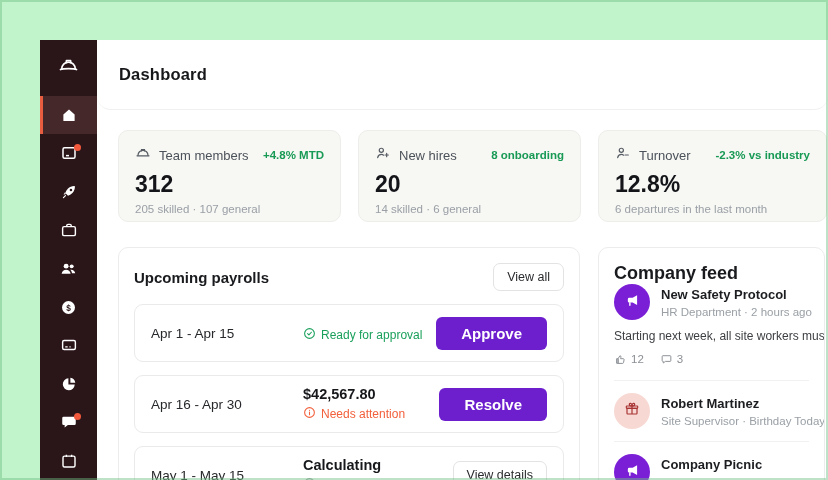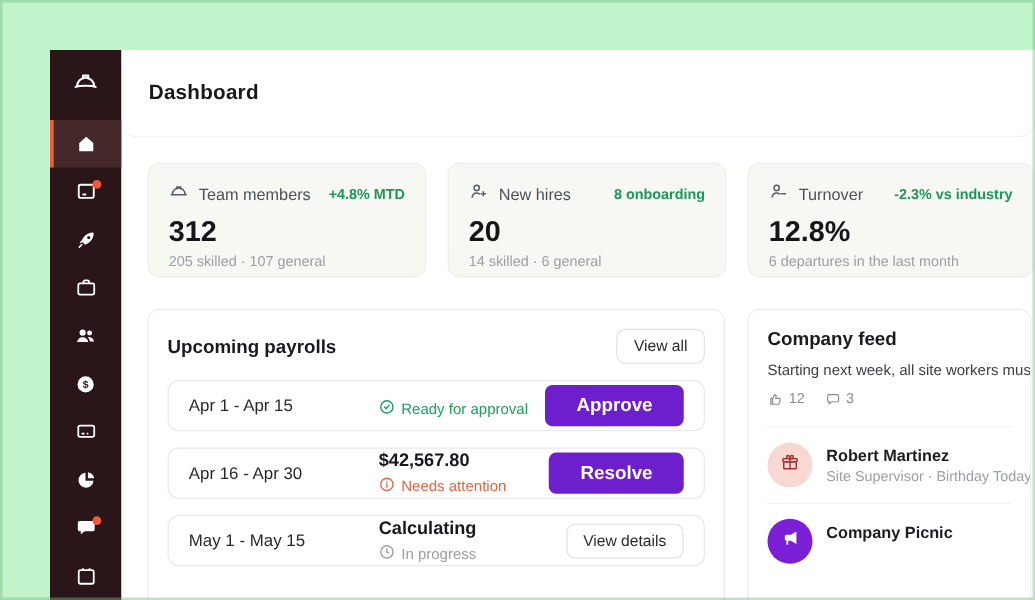--- a/index.html
+++ b/index.html
@@ -39,34 +39,34 @@
   .stat-value { font-size:23px; font-weight:700; color:#141519; margin-top:6px; }
   .stat-sub { font-size:11.5px; color:#9aa0a6; margin-top:5px; }
 
   .columns { display:flex; gap:18px; }
 
   
   .payroll-card { width:462px; flex-shrink:0; background:#fff; border:1px solid #ececec; border-radius:10px; padding:15px; height:300px; }
   .card-head { display:flex; align-items:center; justify-content:space-between; }
   .card-title { font-size:15px; font-weight:700; color:#1a1b1e; }
   .btn-ghost { background:#fff; border:1px solid #e3e3e3; border-radius:7px; padding:6px 13px; font-size:12.5px; color:#2a2b2e; font-family:inherit; cursor:pointer; }
-  .prow { border:1px solid #eaeaea; border-radius:9px; height:41px; display:flex; align-items:center; padding:0 16px; margin-top:13px; background:#fff; }
+  .prow { border:1px solid #eaeaea; border-radius:9px; height:58px; display:flex; align-items:center; padding:0 16px; margin-top:13px; background:#fff; }
   .prow:first-of-type { margin-top:14px; }
   .prow-period { width:152px; font-size:13.5px; color:#27282b; }
   .prow-mid { flex:1; }
   .prow-amount { font-size:14.5px; font-weight:700; color:#17181b; }
   .prow-status { display:flex; align-items:center; gap:5px; font-size:12px; margin-top:4px; }
   .status-success { color:#1ba05c; }
   .status-warning { color:#f2603c; }
   .status-pending { color:#9aa0a6; }
   .btn-primary { background:#6d1fce; color:#fff; border:none; border-radius:6px; padding:8px 25px; font-size:15px; font-weight:600; font-family:inherit; cursor:pointer; }
 
   
   .feed-card { width:227px; flex-shrink:0; background:#fff; border:1px solid #ececec; border-radius:10px; padding:15px 0 0 15px; height:300px; overflow:hidden; }
-  .feed-title { font-size:15px; font-weight:700; color:#1a1b1e; }
+  .feed-title { font-size:18px; font-weight:700; color:#1a1b1e; }
   .feed-head { display:flex; gap:11px; align-items:flex-start; }
   .avatar { width:36px; height:36px; border-radius:50%; flex-shrink:0; display:flex; align-items:center; justify-content:center; }
   .avatar.purple { background:#7a1fd6; }
   .avatar.pink { background:#f8d8d3; }
   .fi-title { font-size:13px; font-weight:700; color:#1c1d20; padding-top:3px; white-space:nowrap; }
   .fi-meta { font-size:11.5px; color:#9aa0a6; margin-top:4px; white-space:nowrap; }
   .fi-body { font-size:12px; color:#3c3e42; margin-top:9px; white-space:nowrap; overflow:hidden; }
   .fi-actions { display:flex; gap:16px; margin-top:10px; }
   .fi-action { display:flex; align-items:flex-start; gap:4px; font-size:11.5px; color:#8b8f94; cursor:pointer; }
   .feed-sep { border-top:1px solid #f1f1f1; margin:12px 15px 12px 0; }
@@ -299,20 +299,34 @@
               </div>
             </div>
             <button class="btn-ghost">View details</button>
           </div>
         </div>
 
         <div class="feed-card">
           <div class="feed-title">Company feed</div>
 
           <div class="feed-block">
+            <div class="feed-head">
+              <div class="avatar purple">
+                <span>
+                  <svg width="17" height="17" viewBox="0 0 24 24">
+                      <path d="M18.5 4.5v14l-6.3-3.6H7.4a2 2 0 0 1-2-2v-2.8a2 2 0 0 1 2-2h4.8z" fill="#fff"></path>
+                      <path d="M8.3 15.2v3.4" stroke="#fff" stroke-width="2" stroke-linecap="round"></path>
+                    </svg>
+                </span>
+              </div>
+              <div>
+                <div class="fi-title">New Safety Protocol</div>
+                <div class="fi-meta">HR Department · 2 hours ago</div>
+              </div>
+            </div>
             <div class="fi-body">Starting next week, all site workers must co</div>
             <div class="fi-actions">
               <span class="fi-action">
                 <span>
                   <svg width="13" height="13" viewBox="0 0 24 24" fill="none" stroke="#8b8f94" stroke-width="1.8" stroke-linejoin="round">
                       <path d="M7.5 10.5L11 5c1 0 1.8.8 1.8 2 0 .9-.4 2.4-.7 3.5h5.1c1 0 1.7.9 1.5 1.8l-1.2 5.6c-.2.8-.9 1.3-1.7 1.3H7.5zM7.5 10.5V19H4.8V10.5z"></path>
                     </svg>
                 </span>
                 <span>12</span>
               </span>

